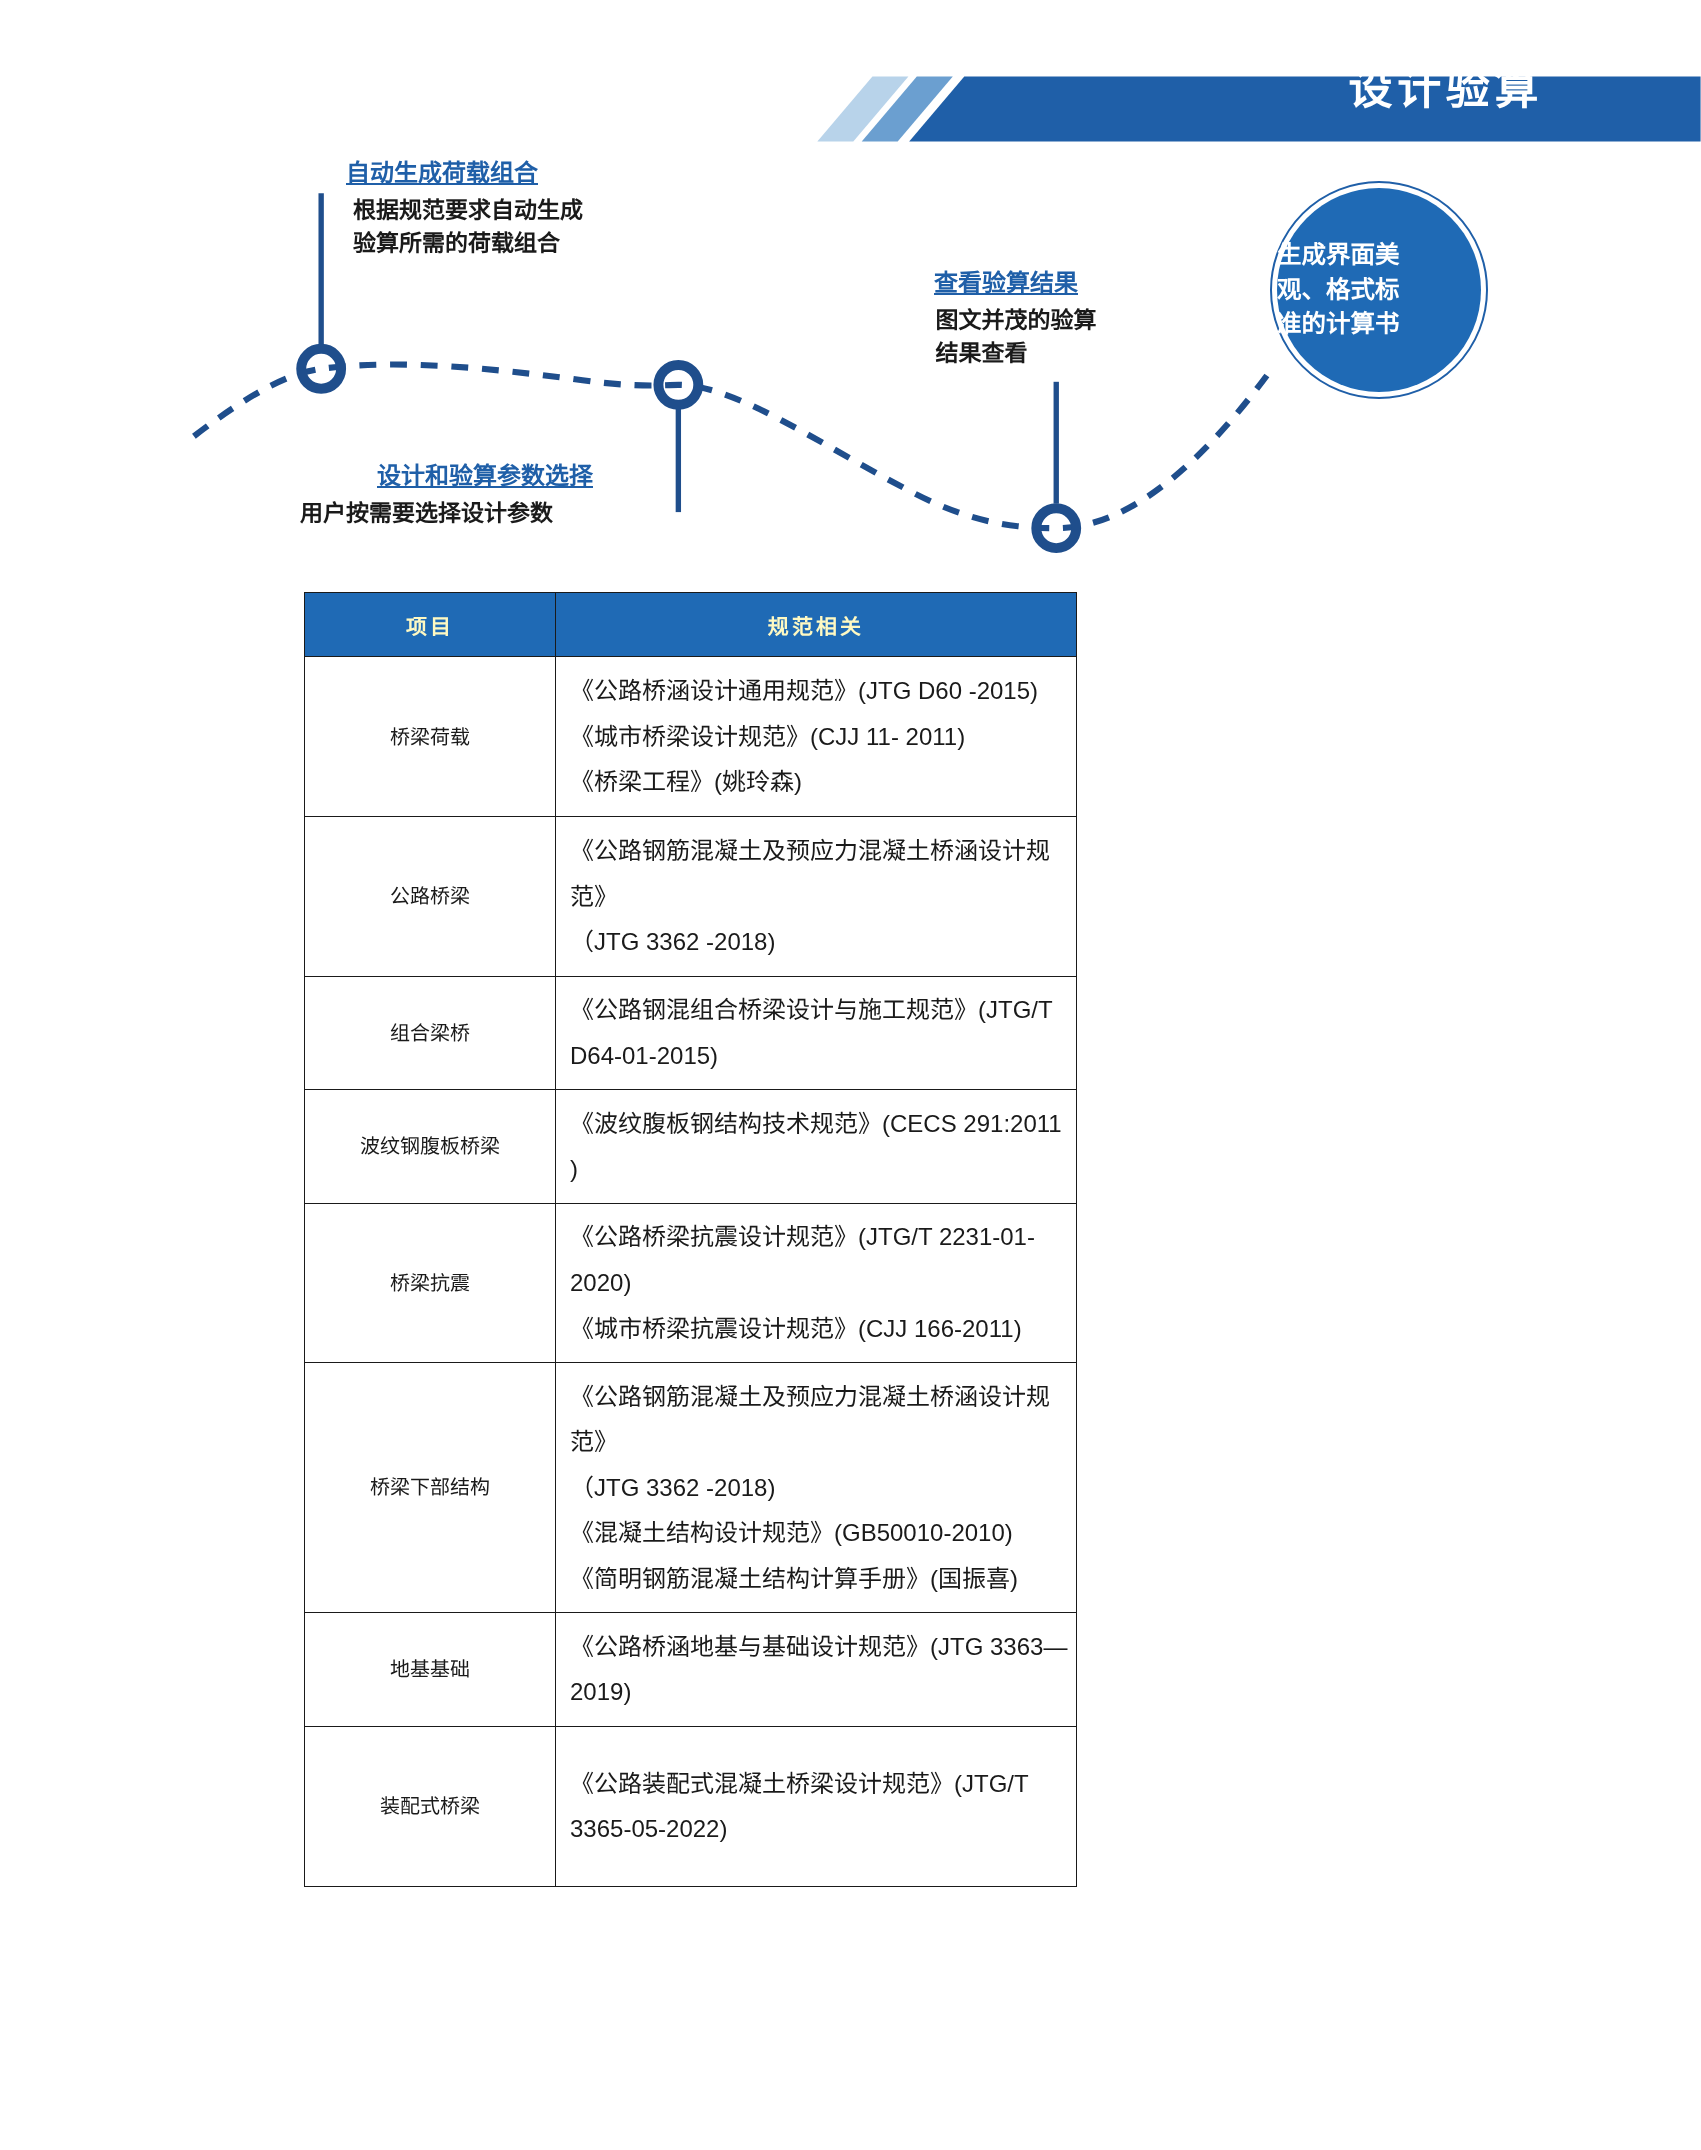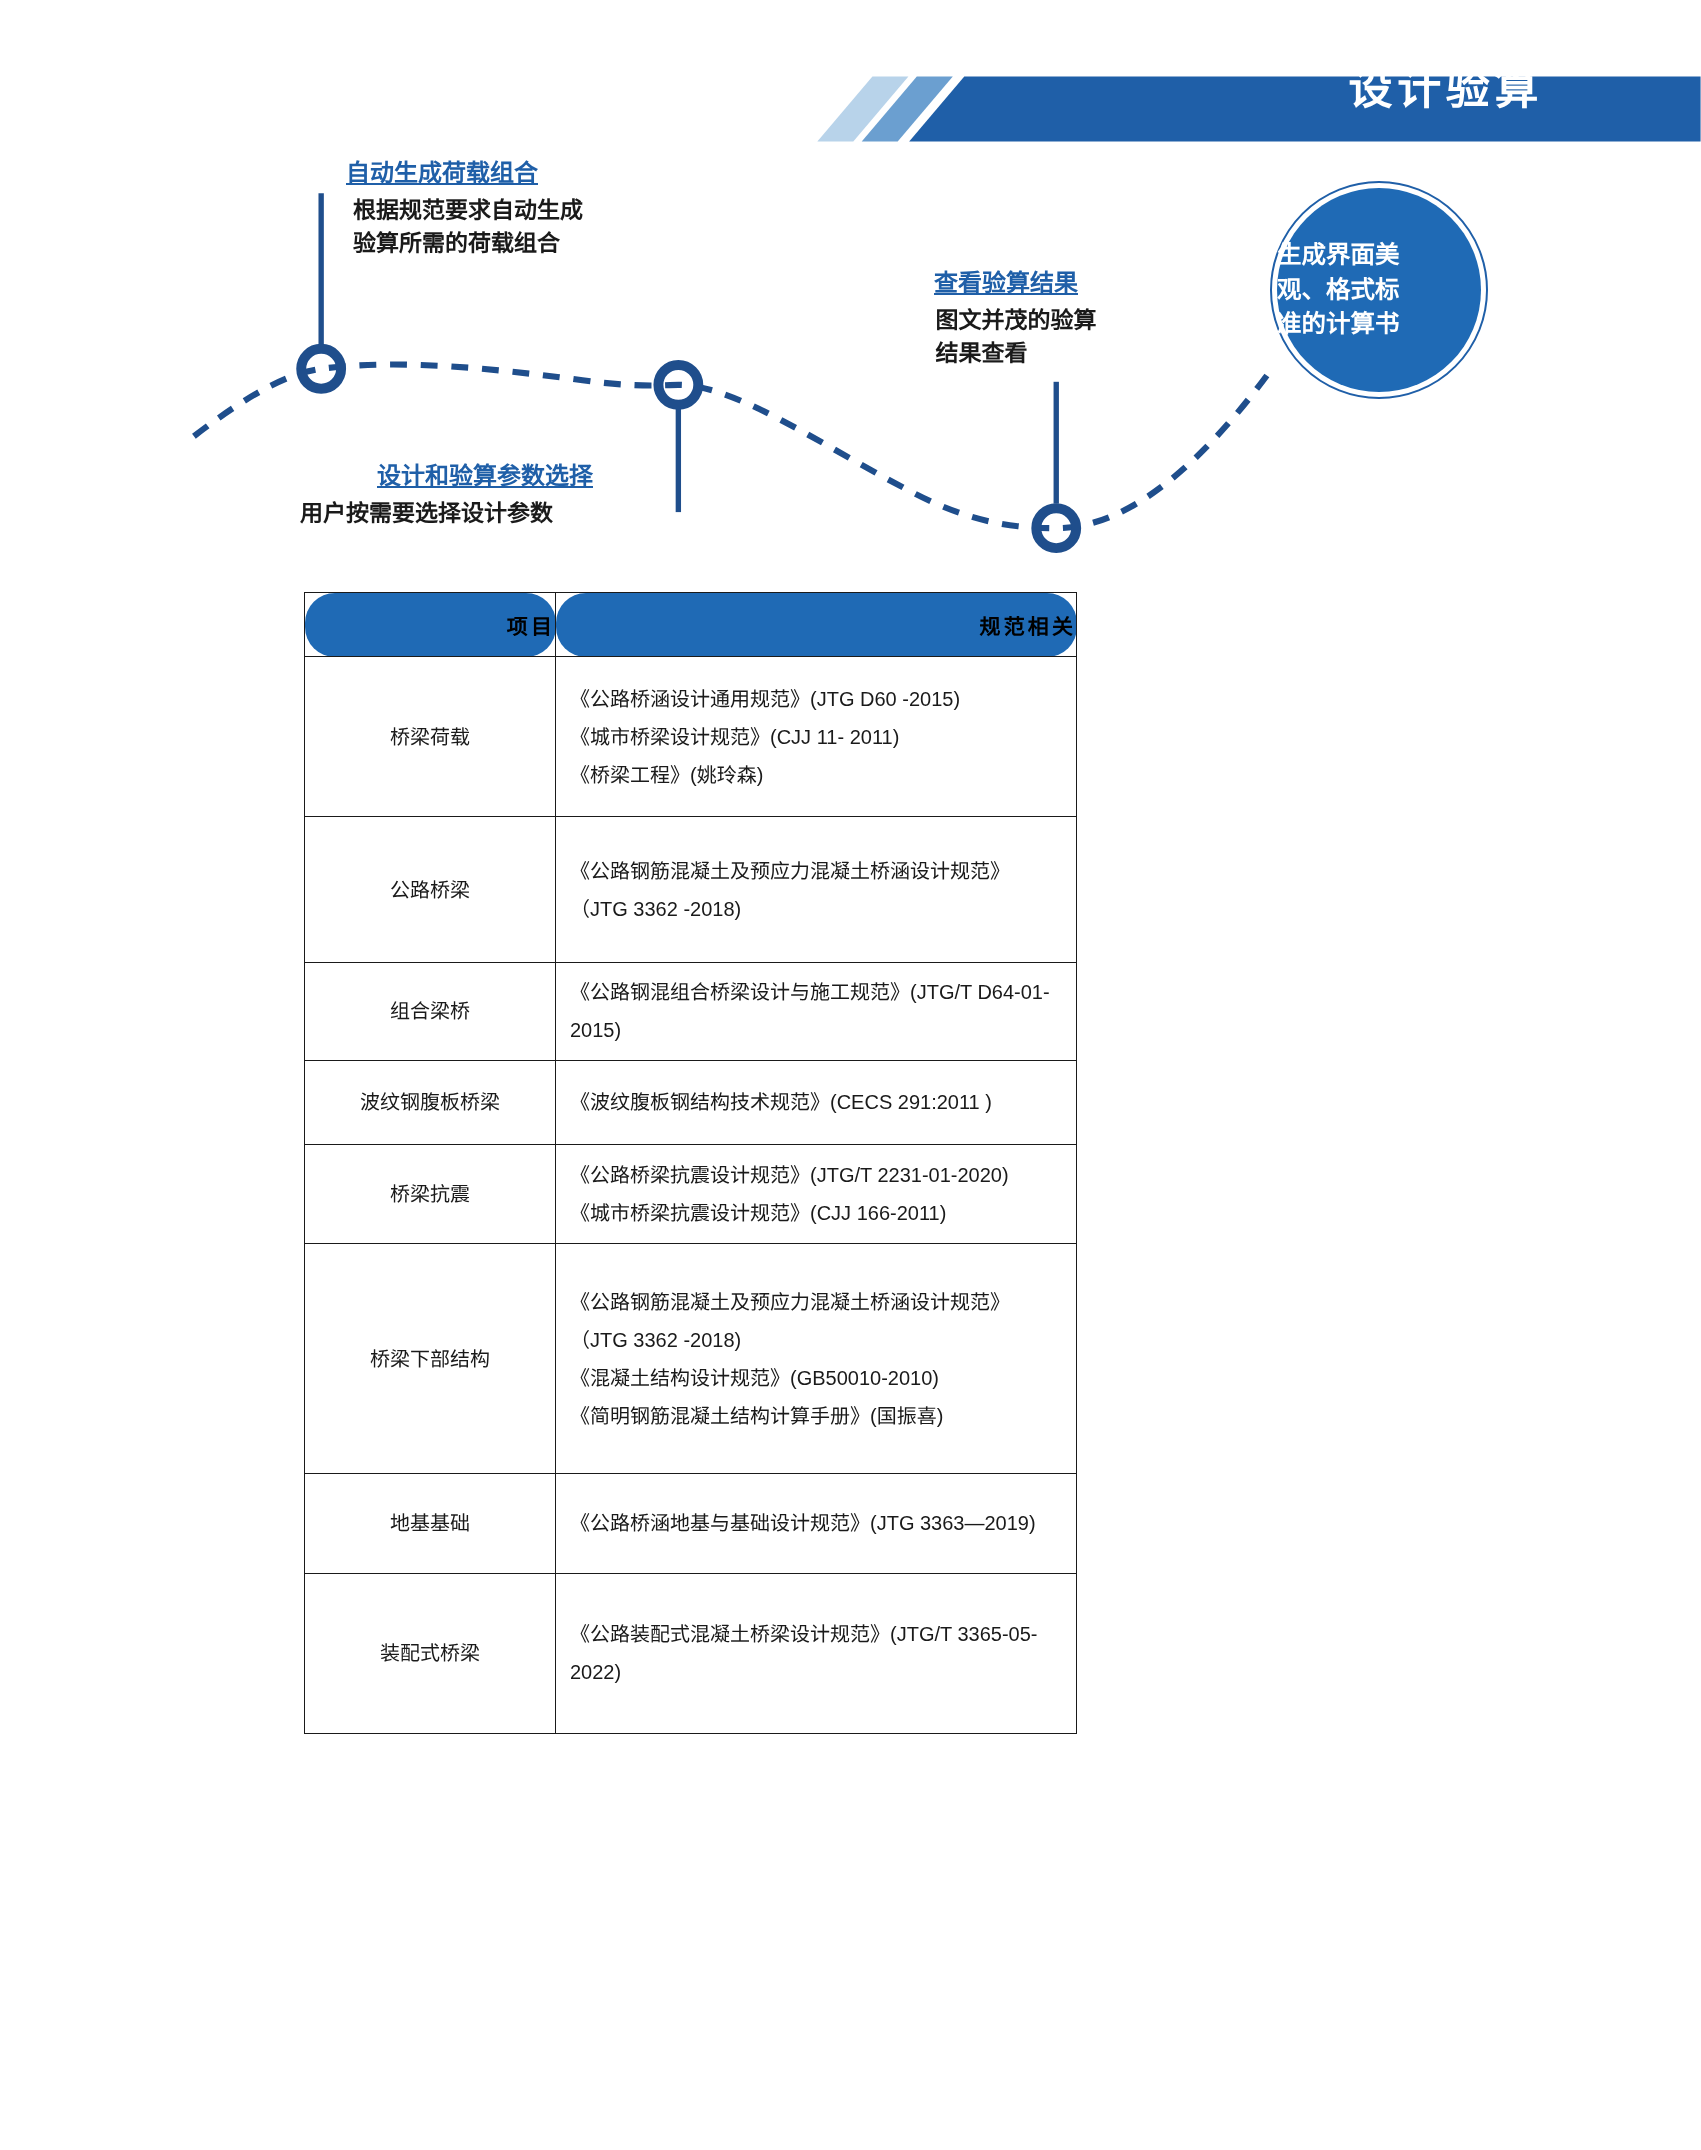--- a/index.html
+++ b/index.html
@@ -125,38 +125,37 @@
   #spec-table col.col-spec { width: 521px; }
 
   #spec-table th,
   #spec-table td {
     border: 1.5px solid #1a1a1a;
     padding: 0;
     vertical-align: middle;
   }
   #spec-table thead th {
     background: #1f6ab5;
-    color: #000000;
+    color: #fef9c3;
     font-size: 21px;
     font-weight: 700;
     letter-spacing: 3.1px;
     height: 63px;
-    text-align: right;
-    border-radius: 30px;
+    text-align: center;
   }
   #spec-table td.cell-item {
     text-align: center;
     font-size: 20px;
     color: #1a1a1a;
     line-height: 1.5;
     padding: 4.6px 3.1px;
   }
   #spec-table td.cell-spec {
     text-align: left;
-    font-size: 20px;
+    font-size: 24px;
     color: #1a1a1a;
     line-height: 1.9;
     padding: 10.7px 0 10.7px 14px;
     white-space: pre-line;
   }
   #spec-table tr.h-lg td { height: 138px; }
   #spec-table tr.h-md td { height: 123px; }
   #spec-table tr.h-sm td { height: 77px; }
   #spec-table tr.h-xs td { height: 61px; }
   #spec-table tr.h-xl td { height: 208px; }

